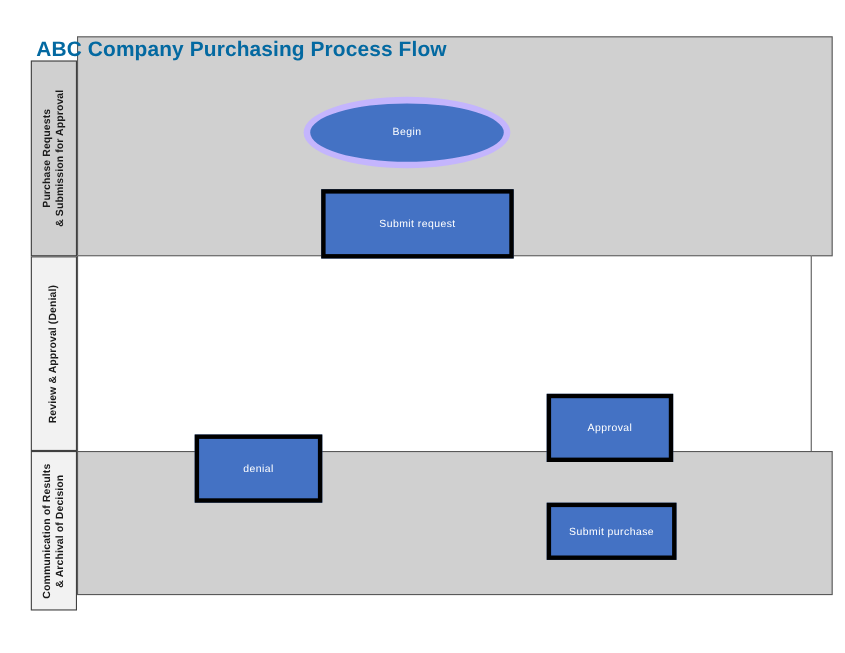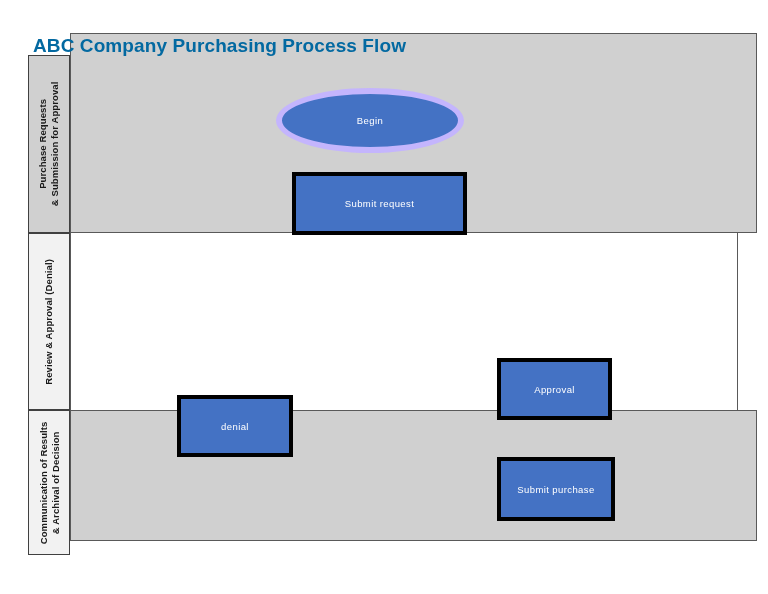--- a/index.html
+++ b/index.html
@@ -147,17 +147,17 @@
 
 
   <div class="shape rect" style="left:177px; top:351px; width:116px; height:62px;margin-top:44px;">
     <span class="label">denial</span>
   </div>
 
   <div class="shape rect" style="left:497px; top:342px; width:115px; height:62px;margin-top:16px;">
     <span class="label">Approval</span>
   </div>
 
-  <div class="shape rect" style="left:497px; top:457px; width:118px; height:64px;">
+  <div class="shape rect" style="left:497px; top:457px; width:118px; height:52px;">
     <span class="label">Submit purchase</span>
   </div>
 
 </div>
 
 </body></html>

